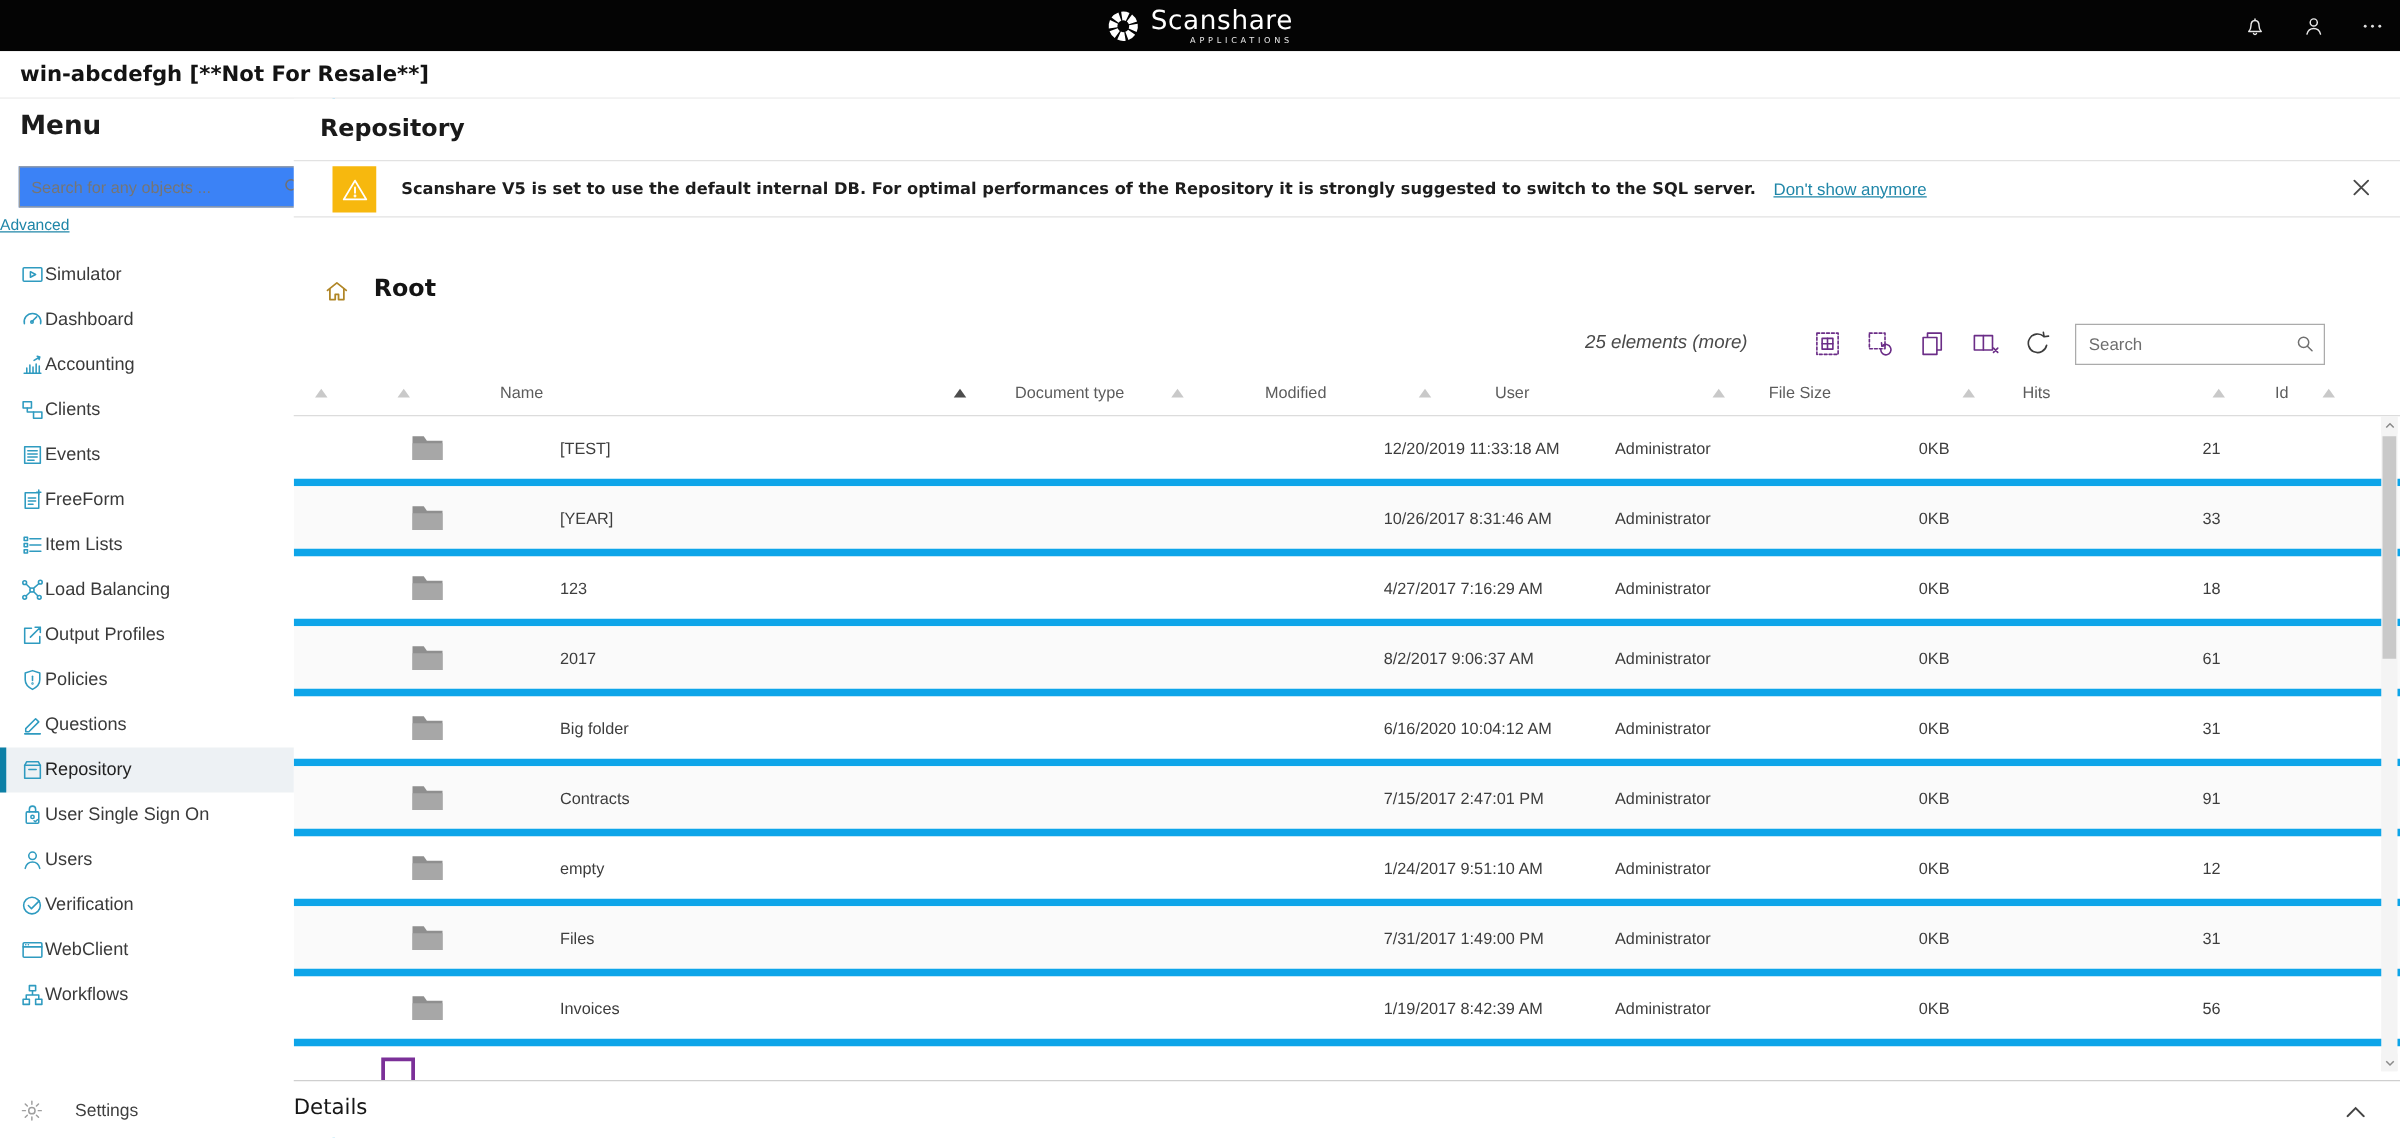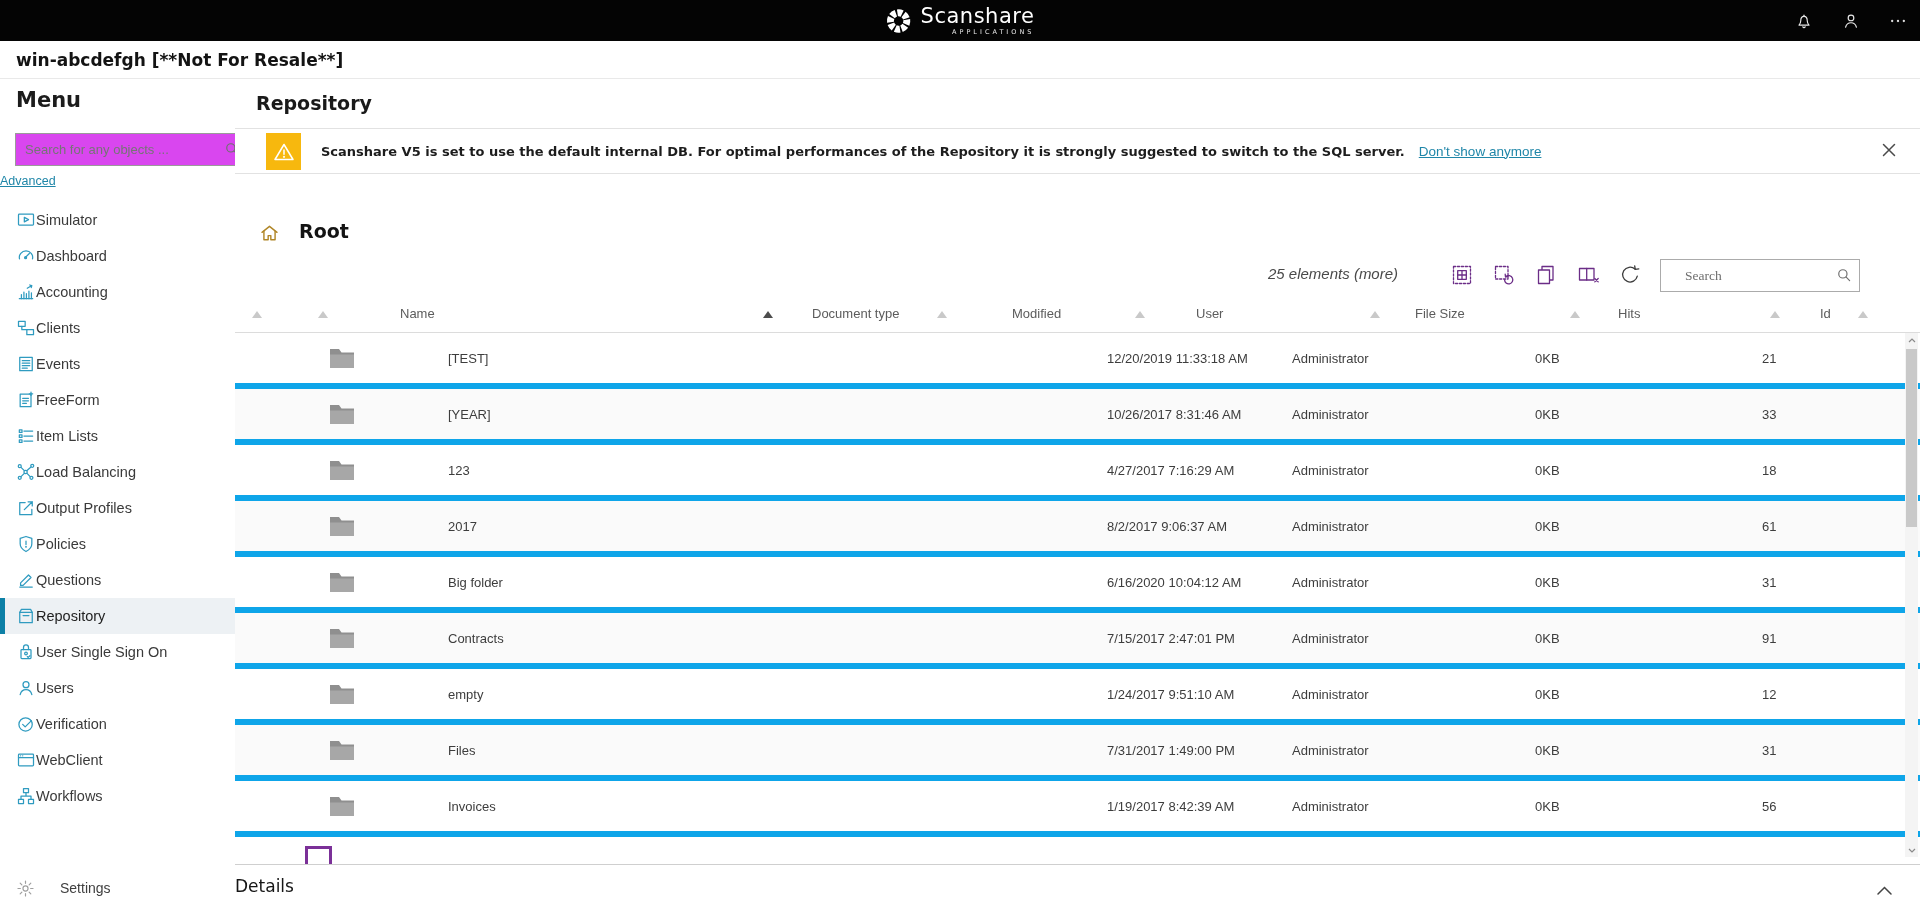--- a/index.html
+++ b/index.html
@@ -18,26 +18,26 @@
   .top-icons { position:absolute; right:12px; top:0; height:41px; display:flex; align-items:center; gap:27px; }
   .top-icons svg { display:block; }
 
   
   #titlebar { position:absolute; left:0; top:41px; width:1920px; height:38px; background:#fff;
               border-bottom:1px solid #e9e9e9; display:flex; align-items:center; padding-left:16px; }
   #titlebar .t { font-size:17px; font-weight:700; color:#131313; }
 
   
   #sidebar { position:absolute; left:0; top:79px; width:268px; bottom:0; background:#fff;
-             border-right:4px solid #0ea5e9; }
+             border-right:2px solid #0ea5e9; }
   .menu-head { position:relative; height:44px; }
   .menu-title { position:absolute; left:16px; top:9px; font-size:21px; font-weight:700; color:#1c1c1c; }
   .collapse { position:absolute; right:16px; top:15px; color:#555; cursor:pointer; }
   .side-search { position:relative; margin:10px 16px 0 15px; }
-  .side-search input { width:100%; height:33px; border:1px solid #9a9a9a; background:#d946ef;
+  .side-search input { width:100%; height:33px; border:1px solid #9a9a9a; background:#3b82f6;
                        padding:0 30px 0 9px; font-size:13px; color:#333; outline:none;
                        font-family:"Liberation Sans",sans-serif; }
   .side-search input::placeholder { color:#757575; }
   .side-search .mag { position:absolute; right:7px; top:7px; }
   .advanced { margin:5px 18px 0 0; }
   .advanced a { font-size:12.5px; color:#1f86a8; text-decoration:underline; cursor:pointer; }
   #nav { margin-top:13px; }
   .nav-item { position:relative; height:36px; display:flex; align-items:center; 
               padding-left:16px; cursor:pointer; }
   .nav-icon { width:20px; height:20px; color:#2f9bc0; flex:0 0 20px; }
@@ -80,22 +80,22 @@
   .home-ic { position:absolute; left:24px; top:11px; cursor:pointer; }
   .root-label { position:absolute; left:64px; top:8px; font-size:19px; font-weight:700; color:#141414; }
 
   .listbar { position:absolute; left:0; top:177px; width:100%; height:40px; }
   .count { position:absolute; left:1033px; top:9px; font-size:15px; font-style:italic; color:#4a4a4a; }
   .lb-icon { position:absolute; top:7px; width:24px; height:24px; color:#6b2d87; cursor:pointer; }
   .lb-icon svg { width:24px; height:24px; stroke:currentColor; fill:none; stroke-width:1.3;
                  stroke-linecap:round; stroke-linejoin:round; display:block; }
   .lb-icon.dark { color:#3c3c3c; }
   .lb-search { position:absolute; left:1425px; top:3px; width:200px; height:33px; }
-  .lb-search input { width:100%; height:100%; border:1px solid #ababab; padding:0 30px 0 24px;
-                     font-size:13.5px; color:#333; outline:none; font-family:Liberation Serif, serif; }
+  .lb-search input { width:100%; height:100%; border:1px solid #ababab; padding:0 30px 0 10px;
+                     font-size:13.5px; color:#333; outline:none; font-family:Liberation Sans, sans-serif; }
   .lb-search input::placeholder { color:#6e6e6e; }
   .lb-search .mag { position:absolute; right:7px; top:7px; }
 
   .thead { position:absolute; left:0; top:217px; width:100%; height:37px; border-bottom:1px solid #dcdcdc; }
   .th { position:absolute; top:10px; font-size:13px; color:#5c5c5c; cursor:pointer; white-space:nowrap; }
   .tri { position:absolute; top:15px; width:0; height:0; border-left:5px solid transparent;
          border-right:5px solid transparent; border-bottom:7px solid #c9c9c9; cursor:pointer; }
   .tri.dark { border-bottom-color:#4d4d4d; }
 
   #rows { position:absolute; left:0; top:254px; width:100%; height:531px; overflow:hidden; }

